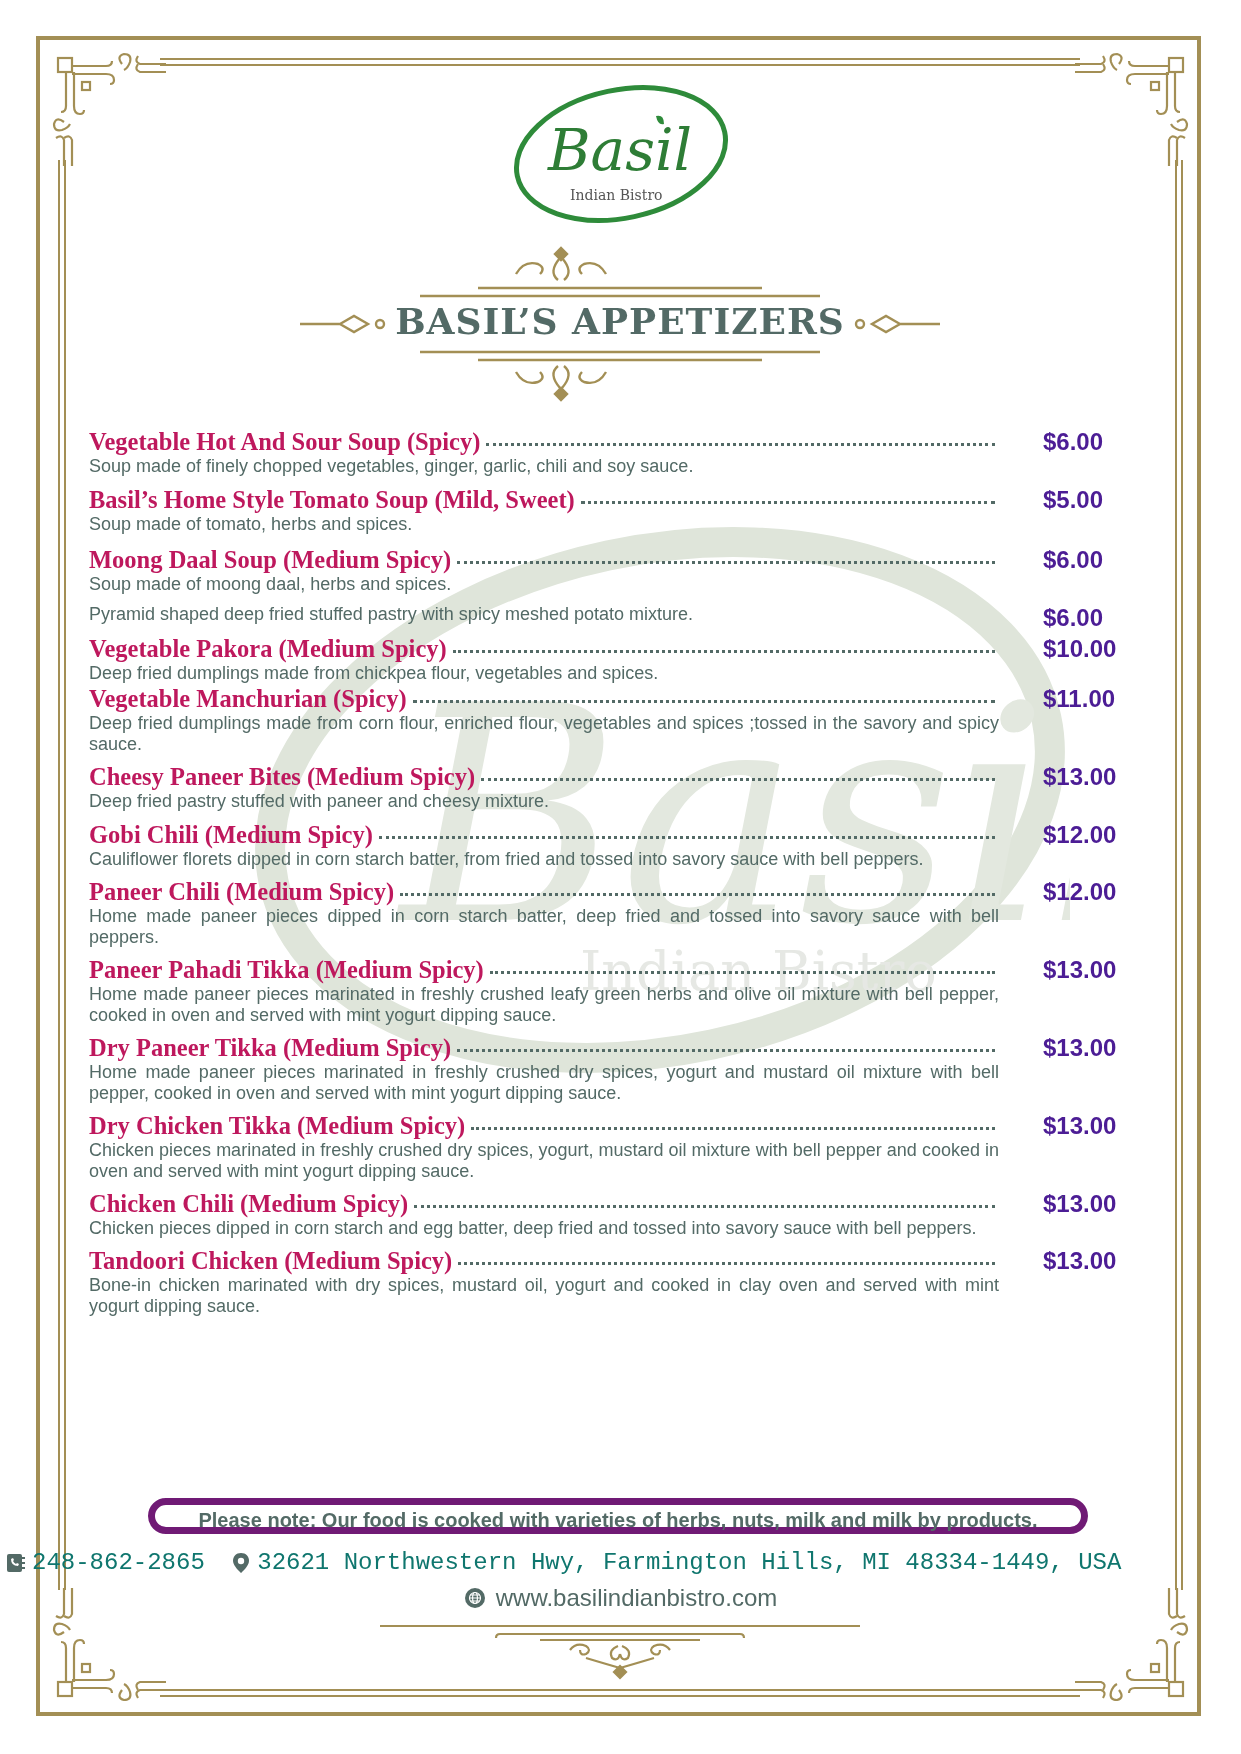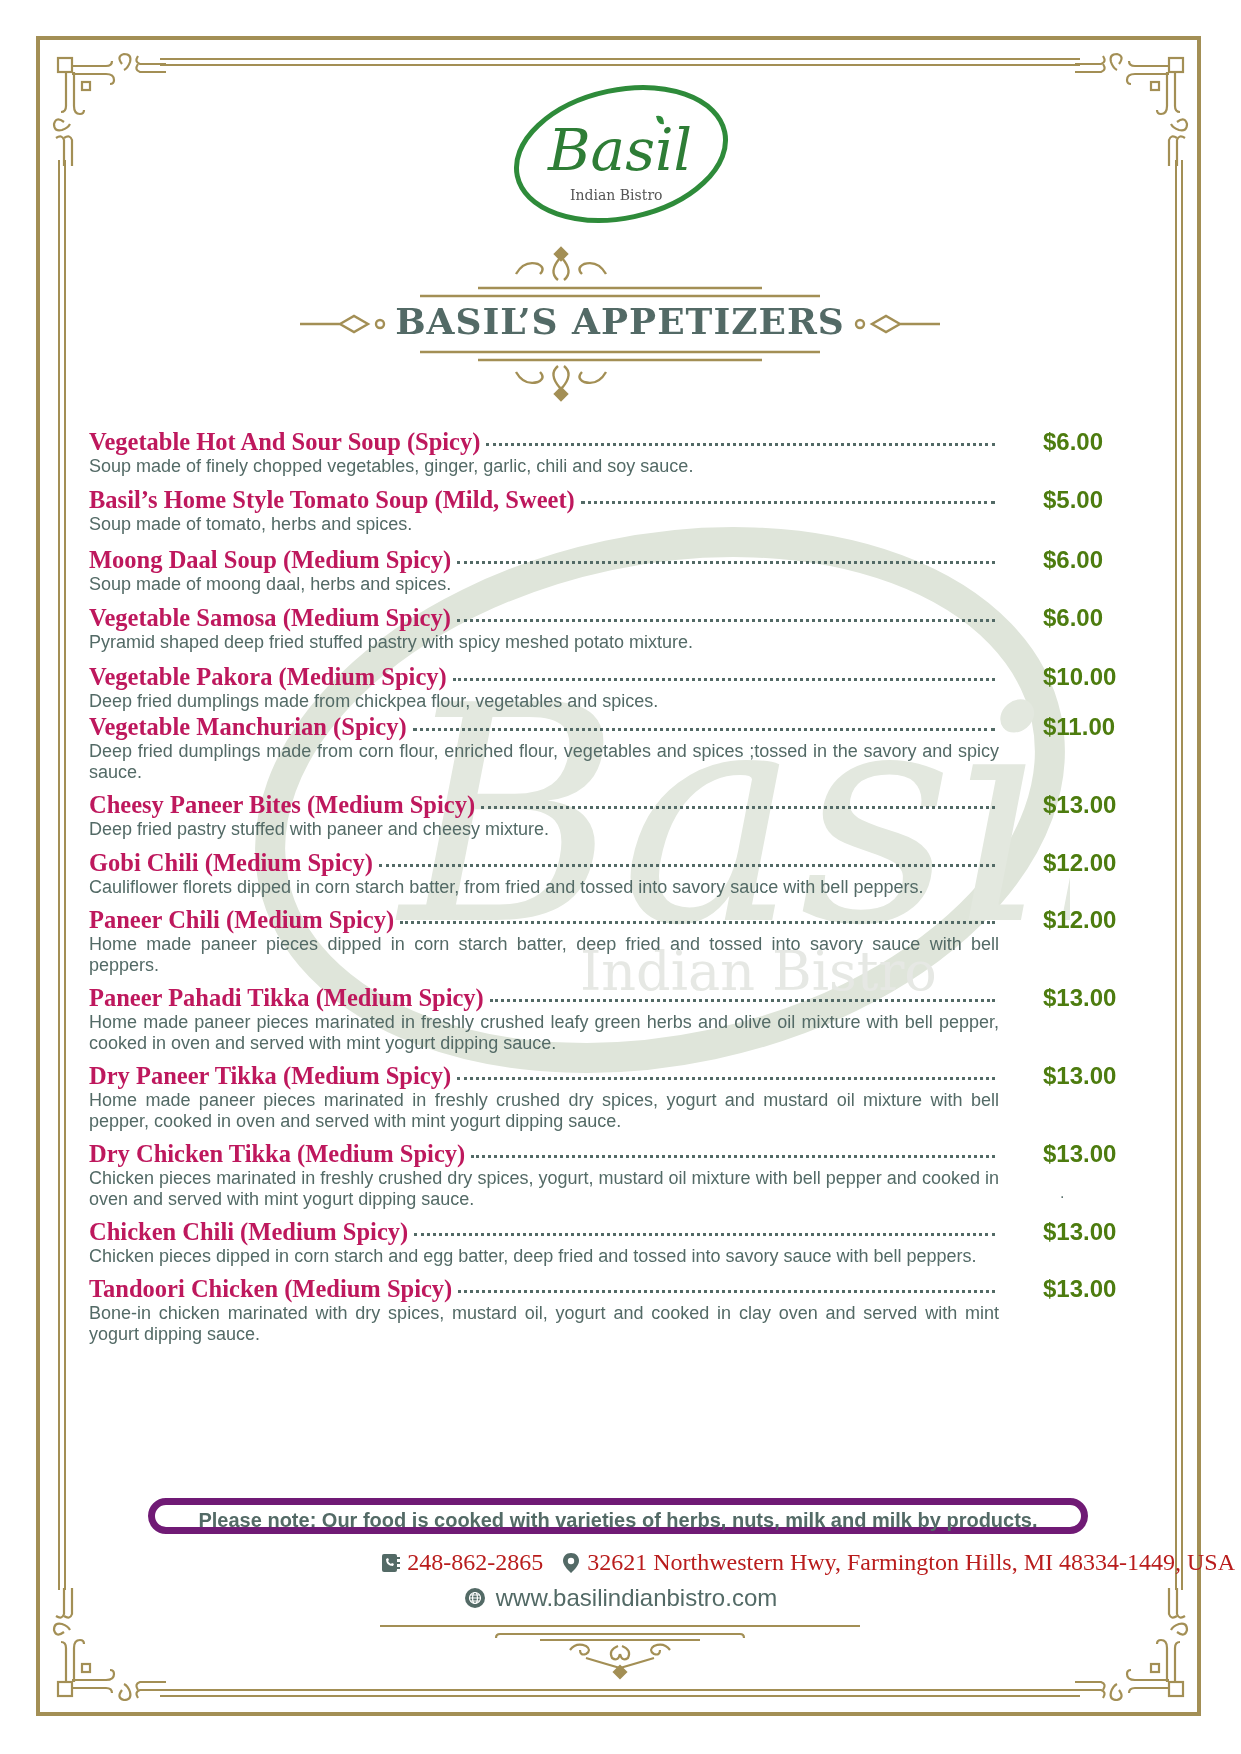--- a/index.html
+++ b/index.html
@@ -28,31 +28,31 @@
                 font-size: 36px; letter-spacing: 1px; color: #536a66; }
 
   .menu { position: absolute; left: 89px; top: 428px; width: 1060px; }
   .item { position: relative; margin-bottom: 12px; }
   .item-name { font-size: 24.5px; font-weight: bold; white-space: nowrap; color: #be185d;
                font-family: Liberation Serif, serif; }
   .leader { flex: 1; margin: 0 4px 0 6px; border-bottom: 3px dotted #536a66; height: 0;
             transform: translateY(-4px); max-width: 1000px; }
   .item-main { display: flex; align-items: baseline; width: 910px; }
   .item-price { position: absolute; right: 0; top: 0; width: 106px; text-align: left;
-                font-size: 24px; font-weight: bold; color: #4d7c0f; font-family: "Liberation Sans", sans-serif; }
+                font-size: 24px; font-weight: bold; color: #4c1d95; font-family: "Liberation Sans", sans-serif; }
   .item-desc { width: 910px; font-size: 18px; line-height: 21px; color: #536a66; text-align: justify;
                font-family: "Liberation Sans", sans-serif; }
   .stray-dot { position: absolute; left: 1060px; top: 1185px; font-size: 14px; color: #536a66; }
 
   .note { position: absolute; left: 148px; top: 1498px; width: 940px; height: 36px;
           border: 7px solid #701a75; border-radius: 20px; box-sizing: border-box;
           text-align: center; font-size: 20px; font-weight: bold; line-height: 30px; color: #536a66;
           font-family: "Liberation Sans", sans-serif; }
-  .contact { position: absolute; left: 0; right: 0; top: 1549px; text-align: right;
-             font-size: 24px; color: #b91c1c; font-family: Liberation Serif, serif; }
+  .contact { position: absolute; left: 0; right: 0; top: 1549px; text-align: left;
+             font-size: 24px; color: #0f766e; font-family: Liberation Mono, monospace; }
   .contact .seg { display: inline-flex; align-items: center; margin: 0 6px; }
   .contact svg { width: 20px; height: 22px; margin-right: 6px; }
   .web { position: absolute; left: 0; right: 0; top: 1584px; text-align: center;
          font-size: 24px; color: #536a66; font-family: "Liberation Sans", sans-serif; }
   .web .seg { display: inline-flex; align-items: center; }
   .web svg { width: 22px; height: 22px; margin-right: 10px; }
   .bottom-orn { position: absolute; left: 380px; top: 1620px; width: 480px; height: 80px; }
   .bottom-orn svg { width: 100%; height: 100%; }
 </style>
 </head>
@@ -190,24 +190,20 @@
   </div>
   <div class="item" style="margin-bottom:9px;">
     <div class="item-main">
         <span class="item-name">Moong Daal Soup (Medium Spicy)</span>
         <span class="leader"></span>
       </div>
     <div class="item-price">$6.00</div>
     <div class="item-desc">Soup made of moong daal, herbs and spices.</div>
   </div>
   <div class="item" style="margin-bottom:10px;">
-    <div class="item-main">
-        <span class="item-name">Vegetable Samosa (Medium Spicy)</span>
-        <span class="leader"></span>
-      </div>
     <div class="item-price">$6.00</div>
     <div class="item-desc">Pyramid shaped deep fried stuffed pastry with spicy meshed potato mixture.</div>
   </div>
   <div class="item" style="margin-bottom:1px;">
     <div class="item-main">
         <span class="item-name">Vegetable Pakora (Medium Spicy)</span>
         <span class="leader"></span>
       </div>
     <div class="item-price">$10.00</div>
     <div class="item-desc">Deep fried dumplings made from chickpea flour, vegetables and spices.</div>

